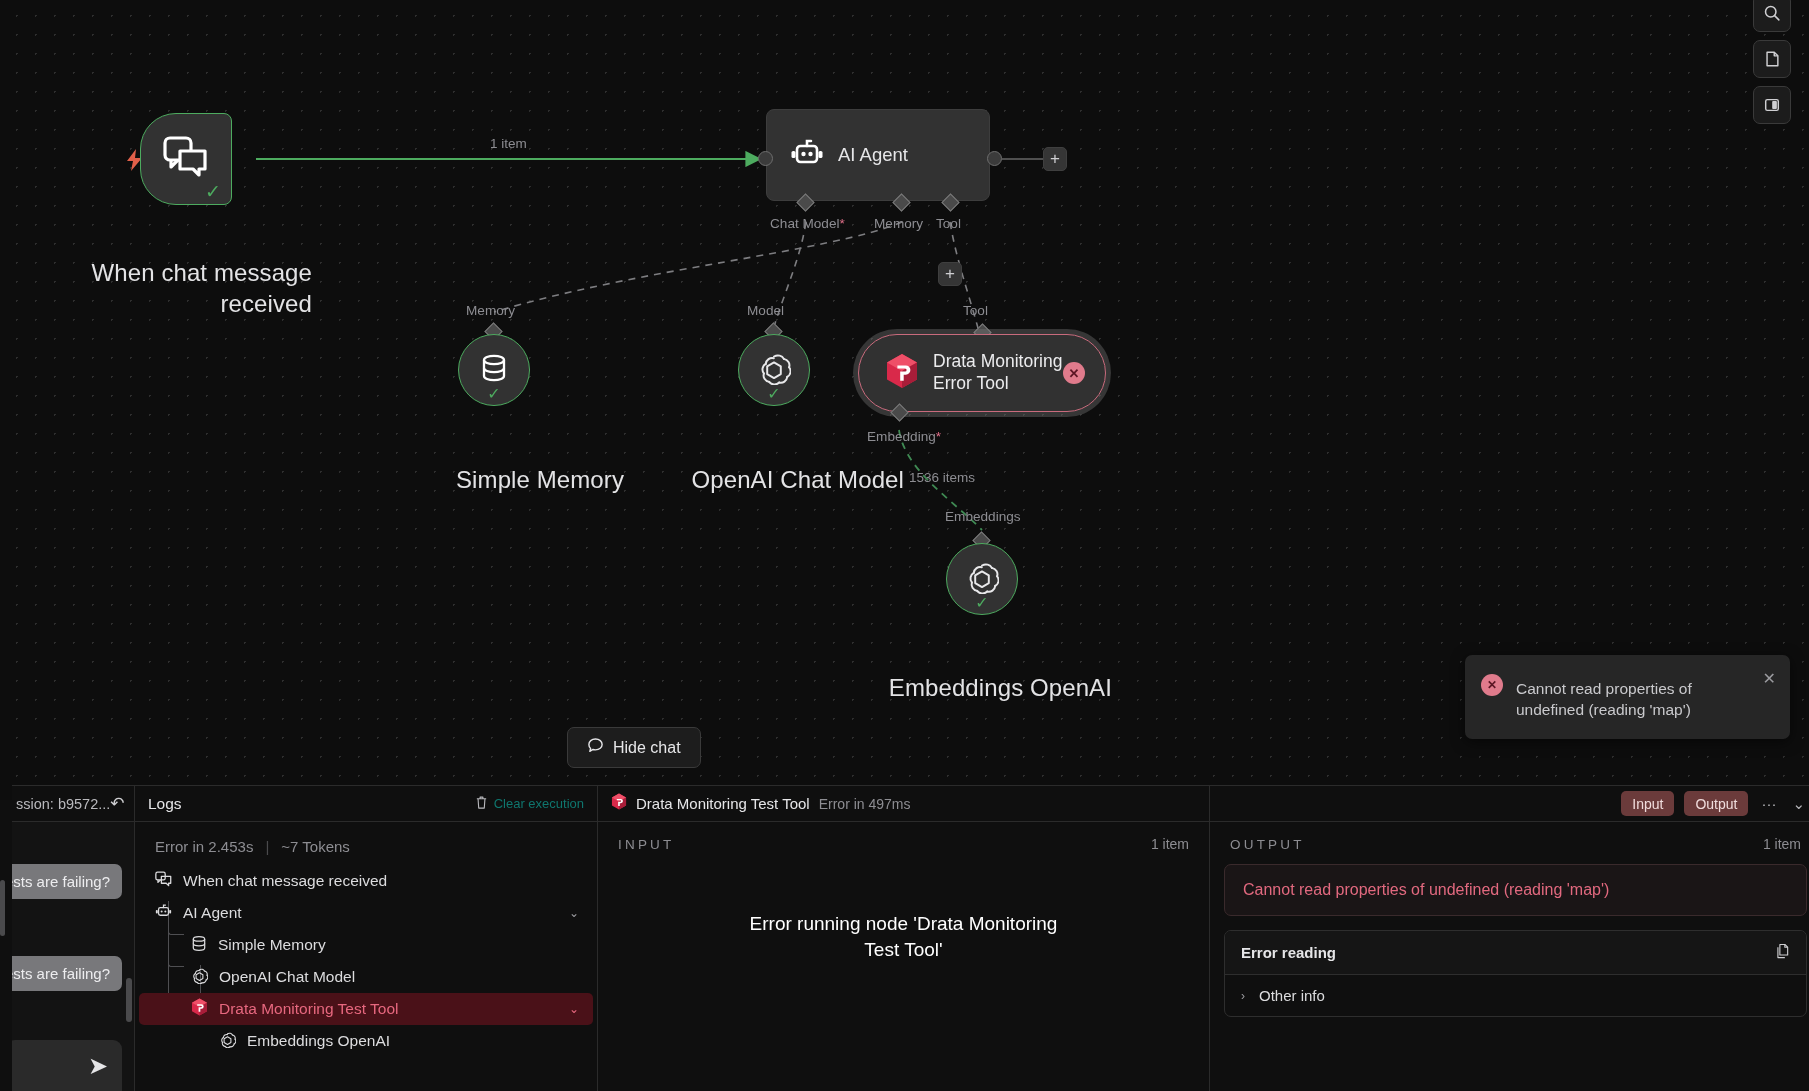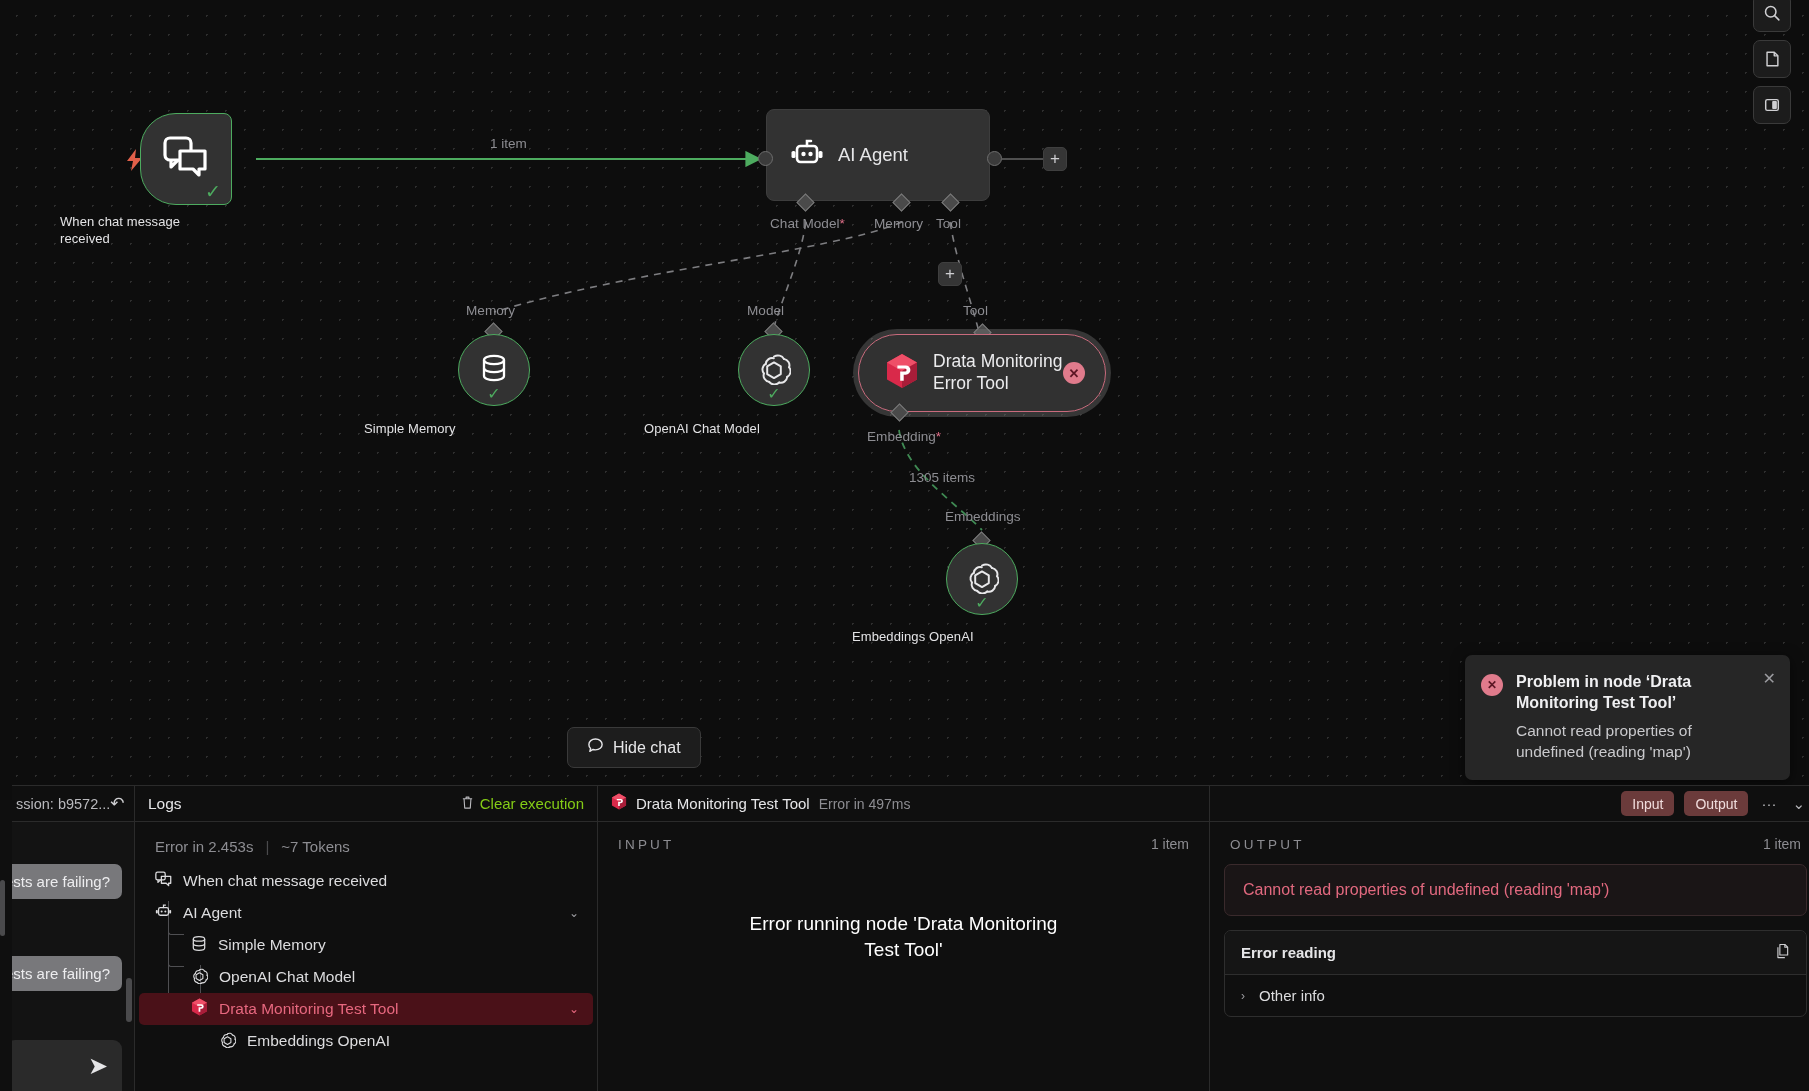--- a/index.html
+++ b/index.html
@@ -18,25 +18,26 @@
     background-image: radial-gradient(circle, #2e2e2e 1px, transparent 1px);
     background-size: 19px 19px;
     background-position: 7px 6px;
     overflow: hidden;
   }
   #edges { position: absolute; left:0; top:0; width: 1809px; height: 800px; pointer-events:none; }
 
   .node-label {
     position: absolute;
     color: #e3e3e5;
-    font-size: 13px;
-    text-align: left;
+    font-size: 24px;
+    text-align: right;
     line-height: 1.28;
     letter-spacing: .1px;
     white-space: pre-line;
+    margin-top: 44px;
   }
   .edge-label {
     position: absolute;
     color: #8d8d92;
     font-size: 13.5px;
     white-space: nowrap;
   }
   .port-label {
     position: absolute;
     color: #8d8d92;
@@ -179,21 +180,21 @@
   #chat-input-box {
     position:absolute; left:-6px; bottom: 0; width: 116px; height: 52px;
     background:#2a2a2a; border-radius: 9px 9px 0 0;
     display:flex; align-items:center; justify-content:flex-end; padding-right: 14px;
   }
 
   
   #logs-col { width: 463px; flex:none; border-right: 1px solid #2b2b2b; display:flex; flex-direction:column; }
   #logs-col .panel-head { justify-content: space-between; }
   .logs-title { color:#e6e6e8; font-size: 15.5px; }
-  .clear-exec { color:#84cc16; font-size: 15px; display:flex; align-items:center; gap:6px; cursor:pointer; }
+  .clear-exec { color:#0f766e; font-size: 13px; display:flex; align-items:center; gap:6px; cursor:pointer; }
   .logs-summary { color:#8d8d92; font-size: 15px; padding: 16px 20px 10px 20px; display:flex; align-items:center; gap: 12px;}
   .logs-summary .divider { color:#4a4a4c; }
   .log-row {
     position: relative; display:flex; align-items:center; gap: 11px;
     height: 32px; margin: 0 4px; padding-left: 16px; border-radius: 5px;
     color:#dcdcde; font-size: 15.5px; cursor:pointer;
   }
   .log-row.indent { padding-left: 52px; }
   .log-row.indent2 { padding-left: 80px; }
   .log-row.error { background:#4a1118; color:#e7687f; }
@@ -368,21 +369,21 @@
       </span>
       <span class="drata-title">Drata Monitoring
 Error Tool</span>
       <span id="drata-error-badge">✕</span>
     </div>
 
     <div class="port-label" style="left:867px; top:429px;">
       <span>Embedding</span><span class="req">*</span>
     </div>
     <div class="diamond" style="left:893px; top:406px;"></div>
-    <div class="edge-label" style="left:909px; top:470px;">1305 items</div>
+    <div class="edge-label" style="left:909px; top:470px;">1536 items</div>
 
     <div class="port-label" style="left:945px; top:509px;">Embeddings</div>
     <div class="diamond" style="left:975px; top:534px;"></div>
     <div class="sub-node" style="left:946px; top:543px;">
       <span>
         <svg width="34" height="34" viewBox="0 0 40 40">
           <g fill="none" stroke="#e8e8ea" stroke-width="2.3" stroke-linejoin="round" stroke-linecap="round">
             <path d="M20 6.5 c4.4-2.6 9.6-1 11.6 2.8"></path>
             <path d="M31.6 9.3 c4.9 .9 7.6 5.4 6.2 9.8"></path>
             <path d="M37.8 19.1 c3 3.9 1.8 9.1-2.2 11.3"></path>
@@ -425,21 +426,20 @@
         <svg width="18" height="18" viewBox="0 0 20 20">
           <rect x="3" y="4" width="14" height="12" rx="1.8" fill="none" stroke="#cfcfd2" stroke-width="1.6"></rect>
           <rect x="10.2" y="5.6" width="5.2" height="8.8" rx="1" fill="#cfcfd2"></rect>
         </svg>
       </div>
     </div>
 
     <div id="toast">
       <div class="t-icon">✕</div>
       <div style="padding-right:22px;">
-        <div class="t-title">Problem in node ‘Drata Monitoring Test Tool’</div>
         <div class="t-msg">Cannot read properties of undefined (reading 'map')</div>
       </div>
       <div class="t-close">✕</div>
     </div>
 
   </div>
 
   <div id="bottom">
 
     <div id="chat-strip">

